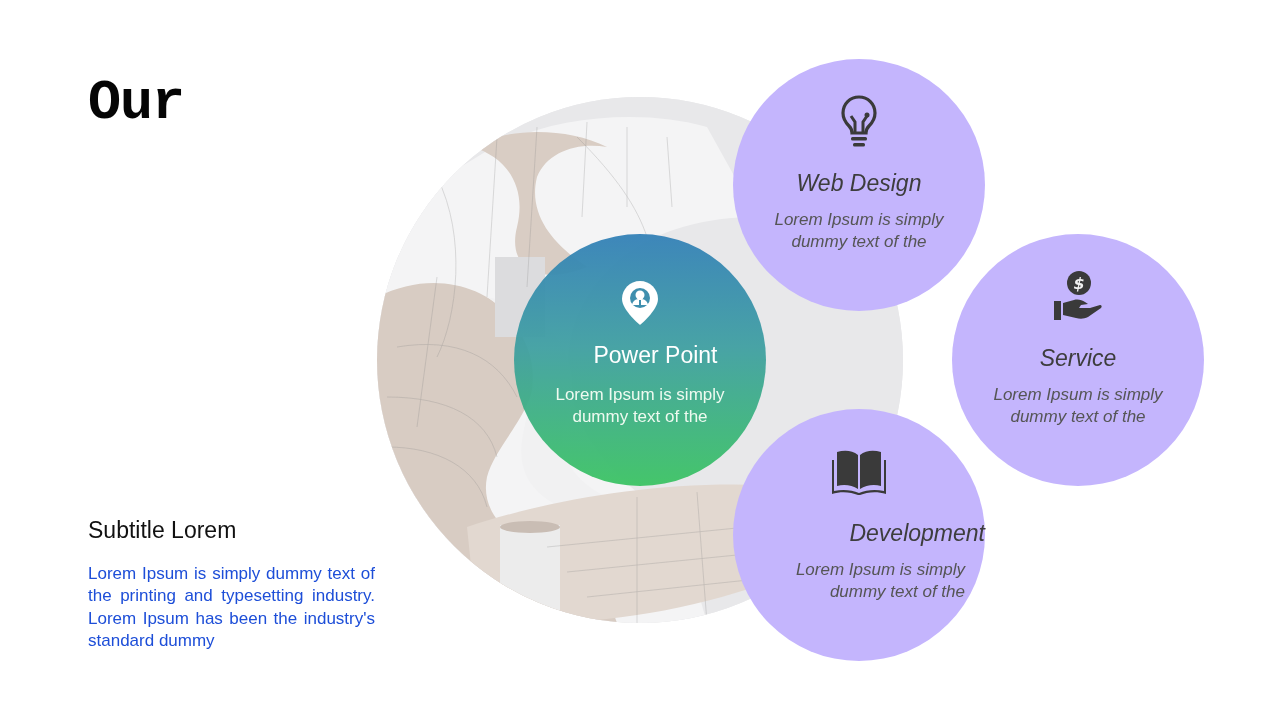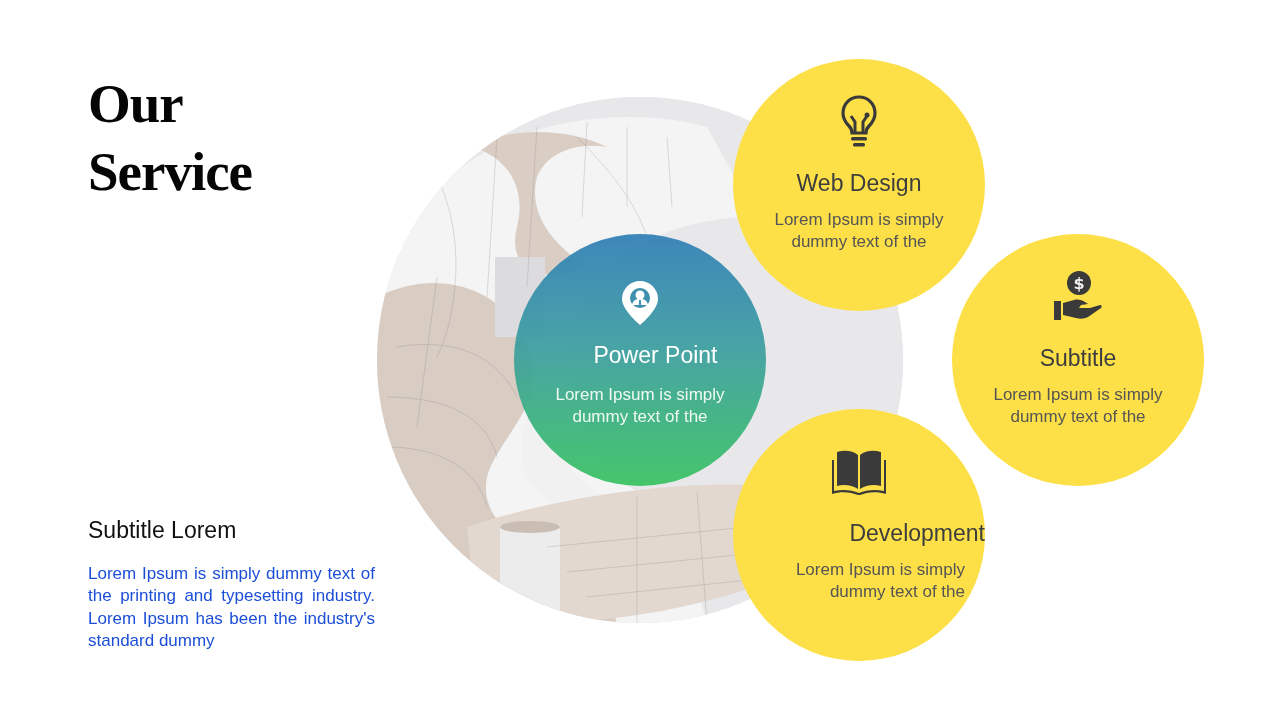--- a/index.html
+++ b/index.html
@@ -1,21 +1,21 @@
 <!DOCTYPE html>
 <html><head>
 <meta charset="utf-8">
 <style>
   * { margin: 0; padding: 0; box-sizing: border-box; }
   html, body { width: 1280px; height: 720px; overflow: hidden; background: #ffffff; }
   body { position: relative; font-family: "Liberation Sans", "DejaVu Sans", sans-serif; }
 
   .title {
     position: absolute; left: 88px; top: 70px;
-    font-family: Liberation Serif, serif;
+    font-family: Liberation Mono, monospace;
     font-weight: bold; font-size: 55px; line-height: 68px;
     color: #050505; letter-spacing: -1px;
   }
   .title span { display: block; }
 
   .subtitle {
     position: absolute; left: 88px; top: 517px;
     font-size: 23px; color: #111111;
   }
   .desc {
@@ -38,36 +38,35 @@
     background: linear-gradient(180deg, rgba(54,130,184,0.96) 0%, rgba(60,158,160,0.93) 45%, rgba(62,196,101,0.96) 100%);
     color: #ffffff; text-align: center;
   }
   .center-circle .icon { position: absolute; left: 107px; top: 46px; width: 38px; height: 46px; }
   .center-circle .c-title { position: absolute; left: 0; right: 0; top: 108px; font-size: 23px; color: #ffffff; padding-left: 31px; }
   .center-circle .c-text { position: absolute; left: 20px; right: 20px; top: 150px; font-size: 17px; line-height: 22px; color: #eefaf0; }
 
   
   .gray-circle {
     position: absolute; width: 252px; height: 252px; border-radius: 50%;
-    background: #fde047; text-align: center; color: #3e3e3e;
+    background: #c4b5fd; text-align: center; color: #3e3e3e; font-style: italic;
   }
   .gray-circle .icon { position: absolute; left: 96px; top: 33px; width: 60px; height: 60px; }
   .gray-circle .c-title { position: absolute; left: 0; right: 0; top: 111px; font-size: 23px; color: #3d3d3d; }
   .gray-circle .c-text { position: absolute; left: 20px; right: 20px; top: 150px; font-size: 17px; line-height: 22px; color: #555555; }
 
   .c-web { left: 733px; top: 59px; }
   .c-key { left: 952px; top: 234px; }
   .c-dev { left: 733px; top: 409px; text-align: right; }
 </style>
 </head>
 <body>
 
 <div class="title">
   <span>Our</span>
-  <span>Service</span>
 </div>
 
 <div class="subtitle">Subtitle Lorem</div>
 <div class="desc">Lorem Ipsum is simply dummy text of the printing and typesetting industry. Lorem Ipsum has been the industry's standard dummy</div>
 
 <div class="photo-circle">
   <svg viewBox="0 0 526 526" preserveAspectRatio="none">
     <rect x="0" y="0" width="526" height="526" fill="#e8e8ea"></rect>
 
     <path d="M100,60 C160,20 260,10 330,30 L380,120 C300,120 230,150 200,220 C170,300 220,380 300,420 L330,526 L0,526 L0,120 Z" fill="#f4f4f5"></path>
@@ -132,21 +131,21 @@
   <div class="c-text">Lorem Ipsum is simply dummy text of the</div>
 </div>
 
 <div class="gray-circle c-key">
   <svg class="icon" viewBox="0 0 60 60">
     <circle cx="31" cy="16" r="12" fill="#3a3a3a"></circle>
     <text x="31" y="22" text-anchor="middle" font-family="DejaVu Sans, sans-serif" font-weight="bold" font-size="16" fill="#f1f1f1">$</text>
     <rect x="6" y="34" width="7" height="19" fill="#3a3a3a"></rect>
     <path d="M15,36 L26,33 C30,32 34,33 37,35 L40,37 L33,38 L31,41 L42,41 L52,38 C54,38 54,40 53,41 L40,50 C36,52 32,52 28,51 L15,48 Z" fill="#3a3a3a"></path>
   </svg>
-  <div class="c-title">Subtitle</div>
+  <div class="c-title">Service</div>
   <div class="c-text">Lorem Ipsum is simply dummy text of the</div>
 </div>
 
 <div class="gray-circle c-dev">
   <svg class="icon" viewBox="0 0 60 60">
     <path d="M29,13 C23,8 15,8 8,10 L8,44 C15,42 23,43 29,47 Z" fill="#3a3a3a"></path>
     <path d="M31,13 C37,8 45,8 52,10 L52,44 C45,42 37,43 31,47 Z" fill="#3a3a3a"></path>
     <path d="M3,18 L3,52 C12,49 22,50 29,53 L31,53 C38,50 48,49 57,52 L57,18 L55,18 L55,49 C46,47 37,48 30,51 C23,48 14,47 5,49 L5,18 Z" fill="#3a3a3a"></path>
   </svg>
   <div class="c-title">Development</div>

